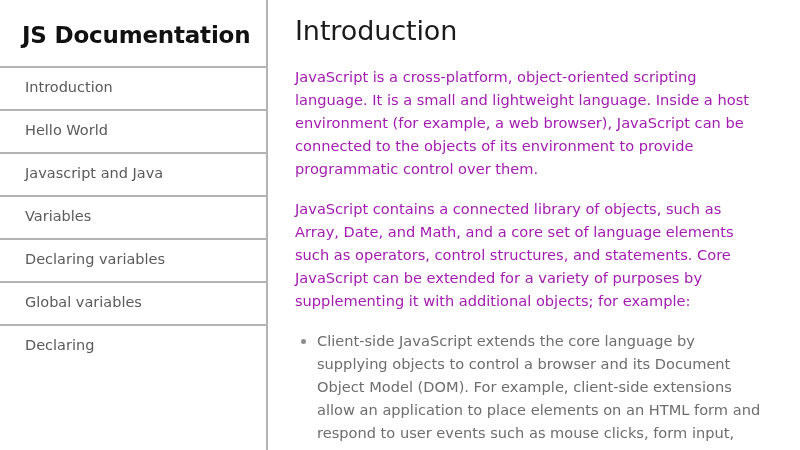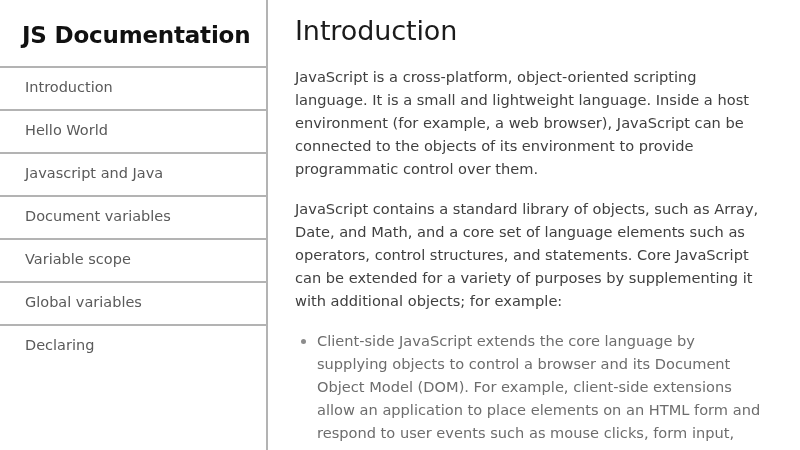--- a/index.html
+++ b/index.html
@@ -85,21 +85,21 @@
     font-size: 27px;
     font-weight: 400;
     line-height: 1.25;
     color: #1b1b1b;
     letter-spacing: -0.1px;
   }
   .content-para {
     margin: 0 0 17px 0;
     font-size: 14.6px;
     line-height: 1.58;
-    color: #404040;
+    color: #a21caf;
   }
   .content-list {
     margin: 0;
     padding-left: 22px;
     list-style: disc;
   }
   .content-list li {
     font-size: 14.6px;
     line-height: 1.58;
     color: #6d6d6d;
@@ -120,40 +120,40 @@
       <li class="nav-item">
         <span class="nav-item-label">Introduction</span>
       </li>
       <li class="nav-item">
         <span class="nav-item-label">Hello World</span>
       </li>
       <li class="nav-item">
         <span class="nav-item-label">Javascript and Java</span>
       </li>
       <li class="nav-item">
-        <span class="nav-item-label">Document variables</span>
+        <span class="nav-item-label">Variables</span>
       </li>
       <li class="nav-item">
-        <span class="nav-item-label">Variable scope</span>
+        <span class="nav-item-label">Declaring variables</span>
       </li>
       <li class="nav-item">
         <span class="nav-item-label">Global variables</span>
       </li>
       <li class="nav-item">
         <span class="nav-item-label">Declaring</span>
       </li>
     </ul>
   </nav>
 
   <main class="content">
     <h1 class="content-title">Introduction</h1>
 
     <p class="content-para">JavaScript is a cross-platform, object-oriented scripting language. It is a small and lightweight language. Inside a host environment (for example, a web browser), JavaScript can be connected to the objects of its environment to provide programmatic control over them.</p>
 
-    <p class="content-para">JavaScript contains a standard library of objects, such as Array, Date, and Math, and a core set of language elements such as operators, control structures, and statements. Core JavaScript can be extended for a variety of purposes by supplementing it with additional objects; for example:</p>
+    <p class="content-para">JavaScript contains a connected library of objects, such as Array, Date, and Math, and a core set of language elements such as operators, control structures, and statements. Core JavaScript can be extended for a variety of purposes by supplementing it with additional objects; for example:</p>
 
     <ul class="content-list">
       <li>Client-side JavaScript extends the core language by supplying objects to control a browser and its Document Object Model (DOM). For example, client-side extensions allow an application to place elements on an HTML form and respond to user events such as mouse clicks, form input, and page navigation.</li>
 
     </ul>
   </main>
 
 </div>
 
 </body></html>

